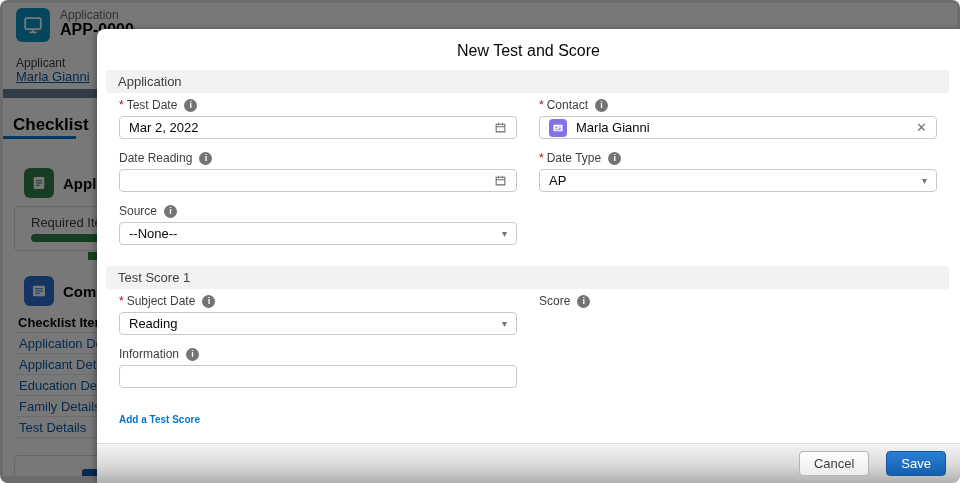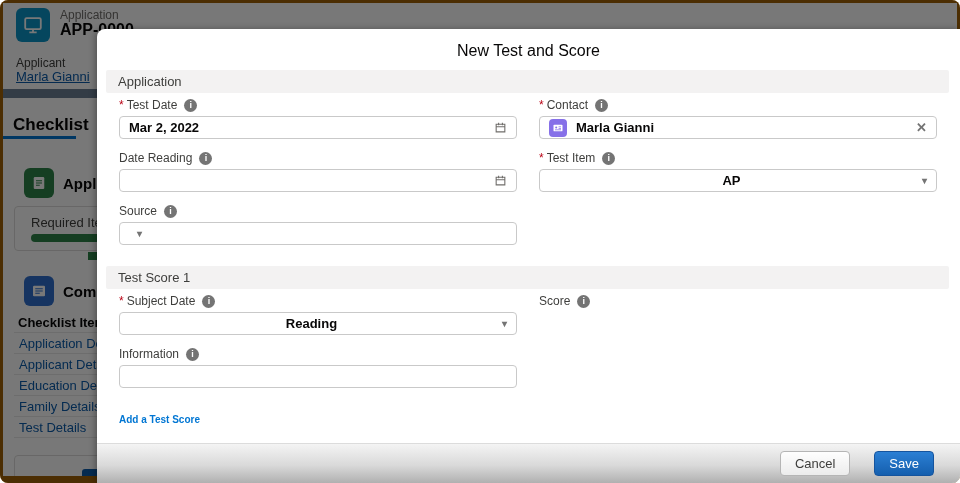--- a/index.html
+++ b/index.html
@@ -1,17 +1,17 @@
 <!DOCTYPE html>
 <html><head>
 <meta charset="utf-8">
 <style>
   * { margin:0; padding:0; box-sizing:border-box; }
   body { font-family:"Liberation Sans", sans-serif; background:#fff; }
-  .frame { position:relative; width:960px; height:483px; background:#a16207; border-radius:8px; overflow:hidden; }
+  .frame { position:relative; width:960px; height:483px; background:#e5e5e5; border-radius:8px; overflow:hidden; }
   .page { position:absolute; left:3px; top:3px; right:3px; bottom:7px; background:#fff; overflow:hidden; }
 
   
   .app-icon { position:absolute; left:13px; top:5px; width:34px; height:34px; border-radius:6px; background:#0b96c8; display:flex; align-items:center; justify-content:center; }
   .entity-label { position:absolute; left:57px; top:5px; font-size:12px; color:#706e6b; }
   .record-name { position:absolute; left:57px; top:18px; font-size:16px; font-weight:700; color:#080707; }
   .applicant-label { position:absolute; left:13px; top:53px; font-size:12px; color:#3e3e3c; }
   .applicant-name { position:absolute; left:13px; top:66px; font-size:13px; color:#0b5cab; text-decoration:underline; cursor:pointer; }
   .path-bar { position:absolute; left:0; top:86px; width:310px; height:9px; background:#6e7f96; }
   .tab-checklist { position:absolute; left:10px; top:112px; font-size:17px; font-weight:700; color:#080707; cursor:pointer; }
@@ -37,29 +37,29 @@
   .overlay { position:absolute; inset:0; background:rgba(0,0,0,0.53); }
   .modal { position:absolute; left:97px; top:29px; right:0; bottom:0; background:#fff; border-radius:8px 0 0 0; box-shadow:-2px 0 6px rgba(0,0,0,0.3); }
   .modal-title { text-align:center; padding:13px 0 10px; font-size:16px; color:#080707; }
   .section-header { margin:0 11px 0 9px; background:#f3f2f2; border-radius:2px; padding:4px 12px; font-size:13px; color:#3e3e3c; }
   .section-header.second { margin-top:9px; }
   .fields { display:grid; grid-template-columns:1fr 1fr; column-gap:22px; padding:5px 23px 0 22px; }
   .field { margin-bottom:12px; }
   .field-label { display:flex; align-items:center; font-size:12px; color:#3e3e3c; margin-bottom:4px; }
   .req-mark { color:#ba0517; margin-right:3px; font-size:12px; }
   .info-icon { width:13px; height:13px; border-radius:50%; background:#747474; color:#fff; font-size:9px; font-weight:700; display:inline-flex; align-items:center; justify-content:center; margin-left:7px; cursor:pointer; }
-  .input { height:23px; border:1px solid #c9c9c9; border-radius:4px; background:#fff; display:flex; align-items:center; padding:0 9px; font-size:13px; color:#080707; cursor:text;font-weight:bold; }
+  .input { height:23px; border:1px solid #c9c9c9; border-radius:4px; background:#fff; display:flex; align-items:center; padding:0 9px; font-size:13px; color:#080707; cursor:text; }
   .input .val { flex:1; white-space:nowrap; overflow:hidden; }
-  .combobox { cursor:pointer;text-align:center; }
+  .combobox { cursor:pointer; }
   .chevron { color:#747474; font-size:10px; margin-left:8px; }
   .close-x { color:#747474; font-size:13px; margin-left:8px; cursor:pointer; }
   .contact-chip { width:18px; height:18px; border-radius:4px; background:#8670e8; display:flex; align-items:center; justify-content:center; margin-right:9px; flex:none; }
   .icon-btn { display:flex; align-items:center; margin-left:8px; cursor:pointer; }
   .add-link { display:inline-block; margin:14px 0 0 22px; font-size:10px; font-weight:700; color:#0176d3; cursor:pointer; }
-  .modal-footer { position:absolute; left:0; right:0; bottom:0; height:40px; background:linear-gradient(180deg,#f4f4f4 0%,#d9d9d9 55%,#b0b0b0 100%); border-top:1px solid #dcdcdc; display:flex; align-items:center; justify-content:flex-end; padding-right:26px; gap:24px; }
+  .modal-footer { position:absolute; left:0; right:0; bottom:0; height:40px; background:linear-gradient(180deg,#f4f4f4 0%,#d9d9d9 55%,#b0b0b0 100%); border-top:1px solid #dcdcdc; display:flex; align-items:center; justify-content:flex-end; padding-right:14px; gap:17px; }
   .btn { font-family:"Liberation Sans", sans-serif; font-size:13px; border-radius:4px; padding:4px 14px; cursor:pointer; }
   .btn-cancel { border:1px solid #b5b5b5; background:linear-gradient(#fefefe,#ececec); color:#3e3e3c; }
   .btn-save { border:1px solid #15549e; background:linear-gradient(#2b7fd4,#155fae); color:#fff; }
 </style>
 </head>
 <body>
 
 <div class="frame">
   <div class="page">
 
@@ -172,35 +172,36 @@
             <svg width="13" height="13" viewBox="0 0 24 24">
                 <path fill="none" stroke="#706e6b" stroke-width="2" d="M4 6h16v14H4z M4 10.5h16 M8.5 3v5 M15.5 3v5"></path>
               </svg>
           </span>
         </div>
       </div>
 
       <div class="field">
         <div class="field-label">
           <span class="req-mark">*</span>
-          <span>Test Item</span>
+          <span>Date Type</span>
           <span class="info-icon">i</span>
         </div>
         <div class="input combobox">
           <span class="val">AP</span>
           <span class="chevron">▾</span>
         </div>
       </div>
 
       <div class="field">
         <div class="field-label">
           <span>Source</span>
           <span class="info-icon">i</span>
         </div>
         <div class="input combobox">
+          <span class="val">--None--</span>
           <span class="chevron">▾</span>
         </div>
       </div>
       <div></div>
     </div>
 
     <div class="section-header second">Test Score 1</div>
 
     <div class="fields">
 

